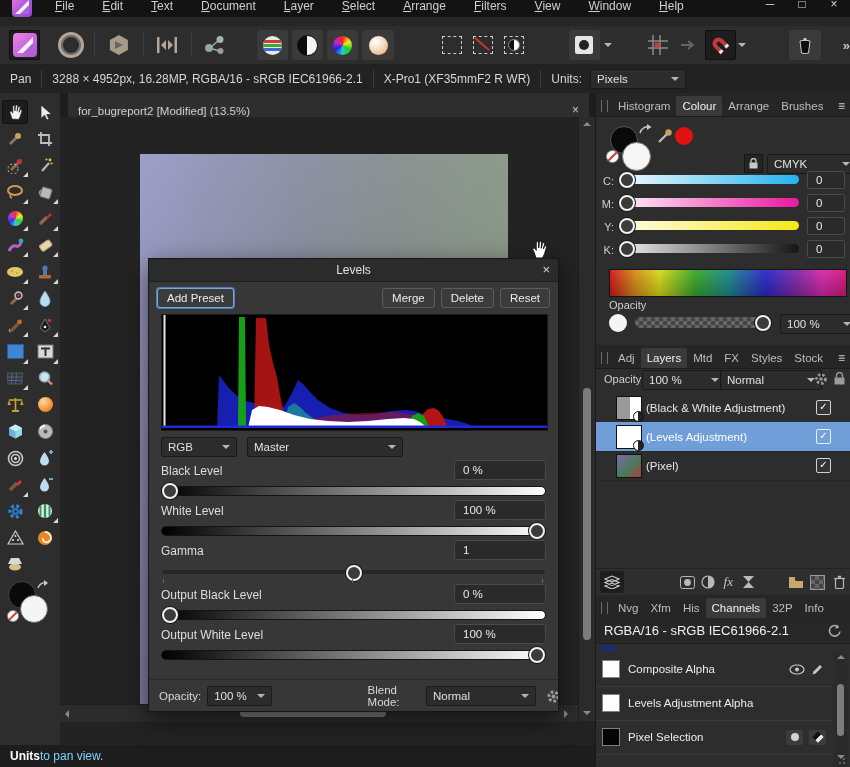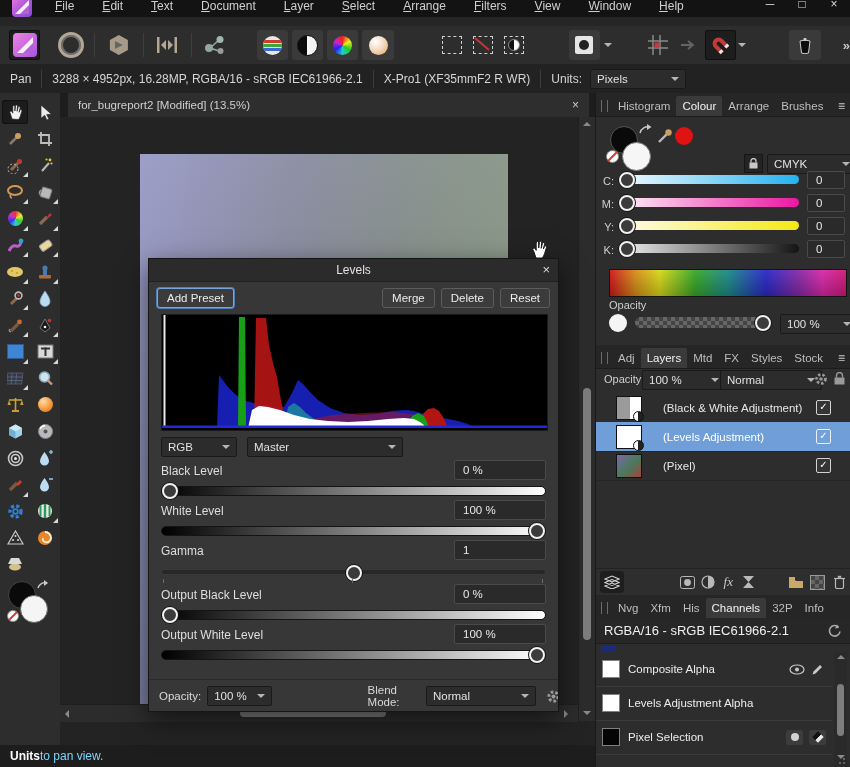--- a/index.html
+++ b/index.html
@@ -37,21 +37,21 @@
          justify-content:space-between;padding:0 6px;color:#e0e0e0;font-size:11.5px;height:18px;}
   
   .toolspanel{left:0;top:93px;width:60px;height:652px;background:#2d2d2d;border-right:1px solid #1d1d1d;}
   .tgrid{position:absolute;left:0;top:6px;width:60px;display:grid;grid-template-columns:30px 30px;grid-auto-rows:26.6px;justify-items:center;align-items:center;}
   .tool{width:26px;height:24px;display:flex;align-items:center;justify-content:center;position:relative;border-radius:3px;}
   .tool.sel{background:#1c1c1c;box-shadow:inset 0 0 0 1px #111;}
   .tool.sub::after{content:"";position:absolute;right:0;bottom:0;border-left:5px solid transparent;border-bottom:5px solid #d8d8d8;}
   
   .canvasarea{left:60px;top:93px;width:535px;height:652px;background:#232323;}
   .tabstrip{position:absolute;left:0;top:0;width:535px;height:24px;background:#1d1d1d;border-bottom:1px solid #101010;}
-  .doctab{position:absolute;left:8px;top:0;width:521px;height:24px;background:#2e2e2e;display:flex;align-items:center;
+  .doctab{position:absolute;left:8px;top:0;width:521px;height:24px;background:#2e2e2e;display:flex;align-items:flex-end;
           font-size:11.5px;color:#cfcfcf;padding:0;}
   .doctab .title{padding-left:10px;}
   .doctab .close{margin-left:auto;padding-right:10px;color:#c9c9c9;font-size:12px;}
   .viewport{position:absolute;left:0;top:24px;width:518px;height:604px;background:#232323;overflow:hidden;}
   .docimage{position:absolute;left:80px;top:37px;width:368px;height:556px;
             background:linear-gradient(to bottom,rgba(255,255,255,.12),rgba(0,0,0,.10)),
                        linear-gradient(97deg,#9092c2 0%,#8789ad 18%,#7e8295 40%,#7b8583 62%,#7d8b7c 82%,#85927f 100%);}
   .vscroll{position:absolute;left:518px;top:24px;width:17px;height:604px;background:#2c2c2c;border-left:1px solid #1f1f1f;}
   .hscroll{position:absolute;left:0;top:611px;width:518px;height:17px;background:#2c2c2c;border-top:1px solid #1f1f1f;}
   .scr-thumb{background:#7d7d7d;border-radius:4px;position:absolute;}
@@ -86,21 +86,21 @@
   .grip{width:5px;height:12px;border-left:1px solid #6a6a6a;border-right:1px solid #6a6a6a;margin:0 4px 4px 5px;}
   .hamb{margin-left:auto;margin-right:6px;margin-bottom:3px;color:#c9c9c9;font-size:12px;}
   .mini-label{font-size:11px;color:#cfcfcf;}
   .cbox{position:absolute;width:13px;height:13px;border:1px solid #d2d2d2;border-radius:2px;color:#fff;
         font-size:10px;line-height:12px;text-align:center;background:rgba(255,255,255,.04);}
   .lrow{position:absolute;left:0;width:255px;height:29px;display:flex;align-items:center;border-bottom:1px solid #262626;}
   .lrow.sel{background:#6f9ed9;}
   .lthumb{width:24px;height:22px;border:1px solid #111;margin-left:20px;position:relative;background:#fff;}
   .badge{position:absolute;right:-3px;bottom:-3px;width:9px;height:9px;border-radius:50%;
          background:linear-gradient(90deg,#fff 50%,#222 50%);border:1px solid #111;}
-  .lname{font-size:11.5px;color:#e6e6e6;margin-left:21px;}
+  .lname{font-size:11.5px;color:#e6e6e6;margin-left:4px;}
   .chrow{position:absolute;left:0;width:236px;height:34px;display:flex;align-items:center;border-bottom:1px solid #3a3a3a;}
   .chthumb{width:16px;height:16px;border:1px solid #808080;margin-left:6px;}
   .chname{font-size:11.5px;color:#ececec;margin-left:8px;}
   .icbtn{display:flex;align-items:center;justify-content:center;}
   
   .statusbar{left:0;top:745px;width:595px;height:22px;background:#1d1d1d;display:flex;align-items:center;font-size:12px;}
   .statusbar b{color:#fff;margin-left:10px;font-weight:bold;}
   .statusbar span{color:#7dd3fc;}
   .spectrum{background:linear-gradient(to bottom,rgba(255,255,255,.06),rgba(0,0,0,.22)),
             linear-gradient(90deg,#d01818,#d89018 11%,#d8d818 21%,#38a828 36%,#1b8a8a 50%,#2828c8 66%,#8828a8 80%,#d828a8 90%,#d01878);}

